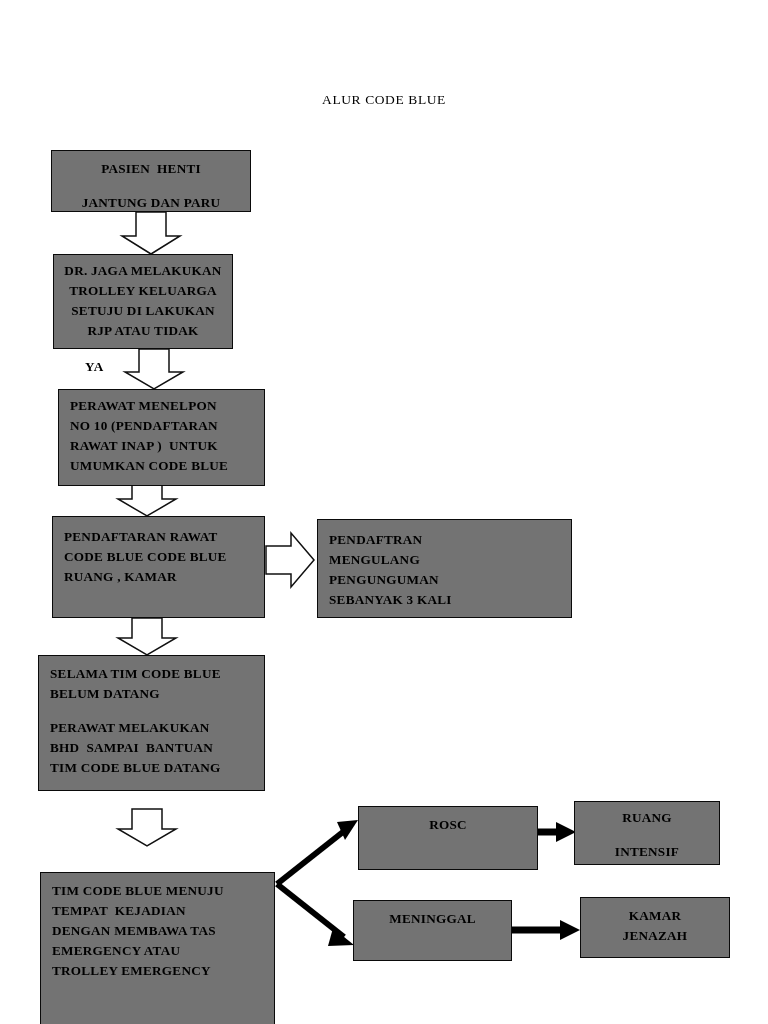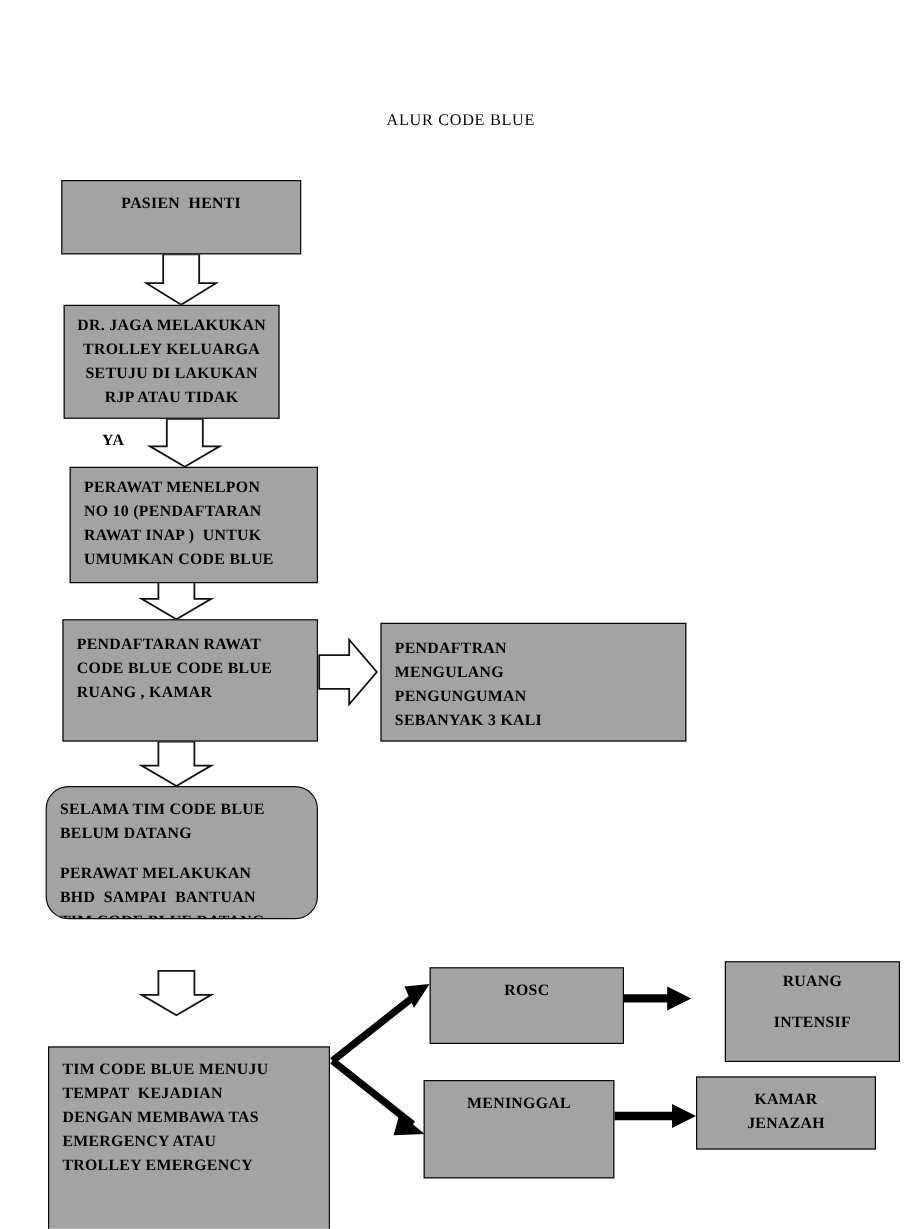--- a/index.html
+++ b/index.html
@@ -28,21 +28,21 @@
     width: 768px;
     text-align: center;
     font-size: 13.5px;
     font-weight: normal;
     letter-spacing: 0.6px;
     font-family: "Liberation Serif", "DejaVu Serif", serif;
   }
   .node {
     position: absolute;
     border: 1.4px solid #0a0a0a;
-    background: #a3a3a3;
+    background: #737373;
     box-sizing: border-box;
     font-weight: bold;
     font-size: 13.2px;
     line-height: 20px;
     letter-spacing: 0.25px;
     font-family: "Liberation Serif", "DejaVu Serif", serif;
     overflow: hidden;
   }
   .node .lines {
     display: block;
@@ -126,20 +126,21 @@
     <g>
       <line x1="512" y1="930" x2="564" y2="930" stroke="#000000" stroke-width="7"></line>
       <polygon class="solid" points="580,930 560,920 560,940"></polygon>
     </g>
   </svg>
 
   <div class="node center" style="left:51px; top:150px; width:200px; height:62px;">
     <span class="lines pad-t8">
       <span class="ln">PASIEN  HENTI</span>
       <span class="spacer"></span>
+      <span class="ln">JANTUNG DAN PARU</span>
     </span>
   </div>
 
   <div class="node center" style="left:53px; top:254px; width:180px; height:95px;">
     <span class="lines pad-t6">
       <span class="ln">DR. JAGA MELAKUKAN</span>
       <span class="ln">TROLLEY KELUARGA</span>
       <span class="ln">SETUJU DI LAKUKAN</span>
       <span class="ln">RJP ATAU TIDAK</span>
     </span>
@@ -166,56 +167,56 @@
 
   <div class="node left" style="left:317px; top:519px; width:255px; height:99px;">
     <span class="lines pad-l pad-t10">
       <span class="ln">PENDAFTRAN</span>
       <span class="ln">MENGULANG</span>
       <span class="ln">PENGUNGUMAN</span>
       <span class="ln">SEBANYAK 3 KALI</span>
     </span>
   </div>
 
-  <div class="node left" style="left:38px; top:655px; width:227px; height:111px;border-radius:19px;">
+  <div class="node left" style="left:38px; top:655px; width:227px; height:136px;">
     <span class="lines pad-l pad-t8">
       <span class="ln">SELAMA TIM CODE BLUE</span>
       <span class="ln">BELUM DATANG</span>
       <span class="spacer"></span>
       <span class="ln">PERAWAT MELAKUKAN</span>
       <span class="ln">BHD  SAMPAI  BANTUAN</span>
       <span class="ln">TIM CODE BLUE DATANG</span>
     </span>
   </div>
 
   <div class="node left" style="left:40px; top:872px; width:235px; height:155px;">
     <span class="lines pad-l pad-t8">
       <span class="ln">TIM CODE BLUE MENUJU</span>
       <span class="ln">TEMPAT  KEJADIAN</span>
       <span class="ln">DENGAN MEMBAWA TAS</span>
       <span class="ln">EMERGENCY ATAU</span>
       <span class="ln">TROLLEY EMERGENCY</span>
     </span>
   </div>
 
-  <div class="node center" style="left:358px; top:806px; width:162px; height:64px;">
+  <div class="node center" style="left:358px; top:806px; width:180px; height:64px;">
     <span class="lines pad-t8">
       <span class="ln">ROSC</span>
     </span>
   </div>
 
-  <div class="node center" style="left:604px; top:801px; width:146px; height:84px;">
+  <div class="node center" style="left:574px; top:801px; width:146px; height:64px;">
     <span class="lines pad-t6">
       <span class="ln">RUANG</span>
       <span class="spacer"></span>
       <span class="ln">INTENSIF</span>
     </span>
   </div>
 
-  <div class="node center" style="left:353px; top:900px; width:159px; height:82px;">
+  <div class="node center" style="left:353px; top:900px; width:159px; height:61px;">
     <span class="lines pad-t8">
       <span class="ln">MENINGGAL</span>
     </span>
   </div>
 
   <div class="node center" style="left:580px; top:897px; width:150px; height:61px;">
     <span class="lines pad-t8">
       <span class="ln">KAMAR</span>
       <span class="ln">JENAZAH</span>
     </span>

